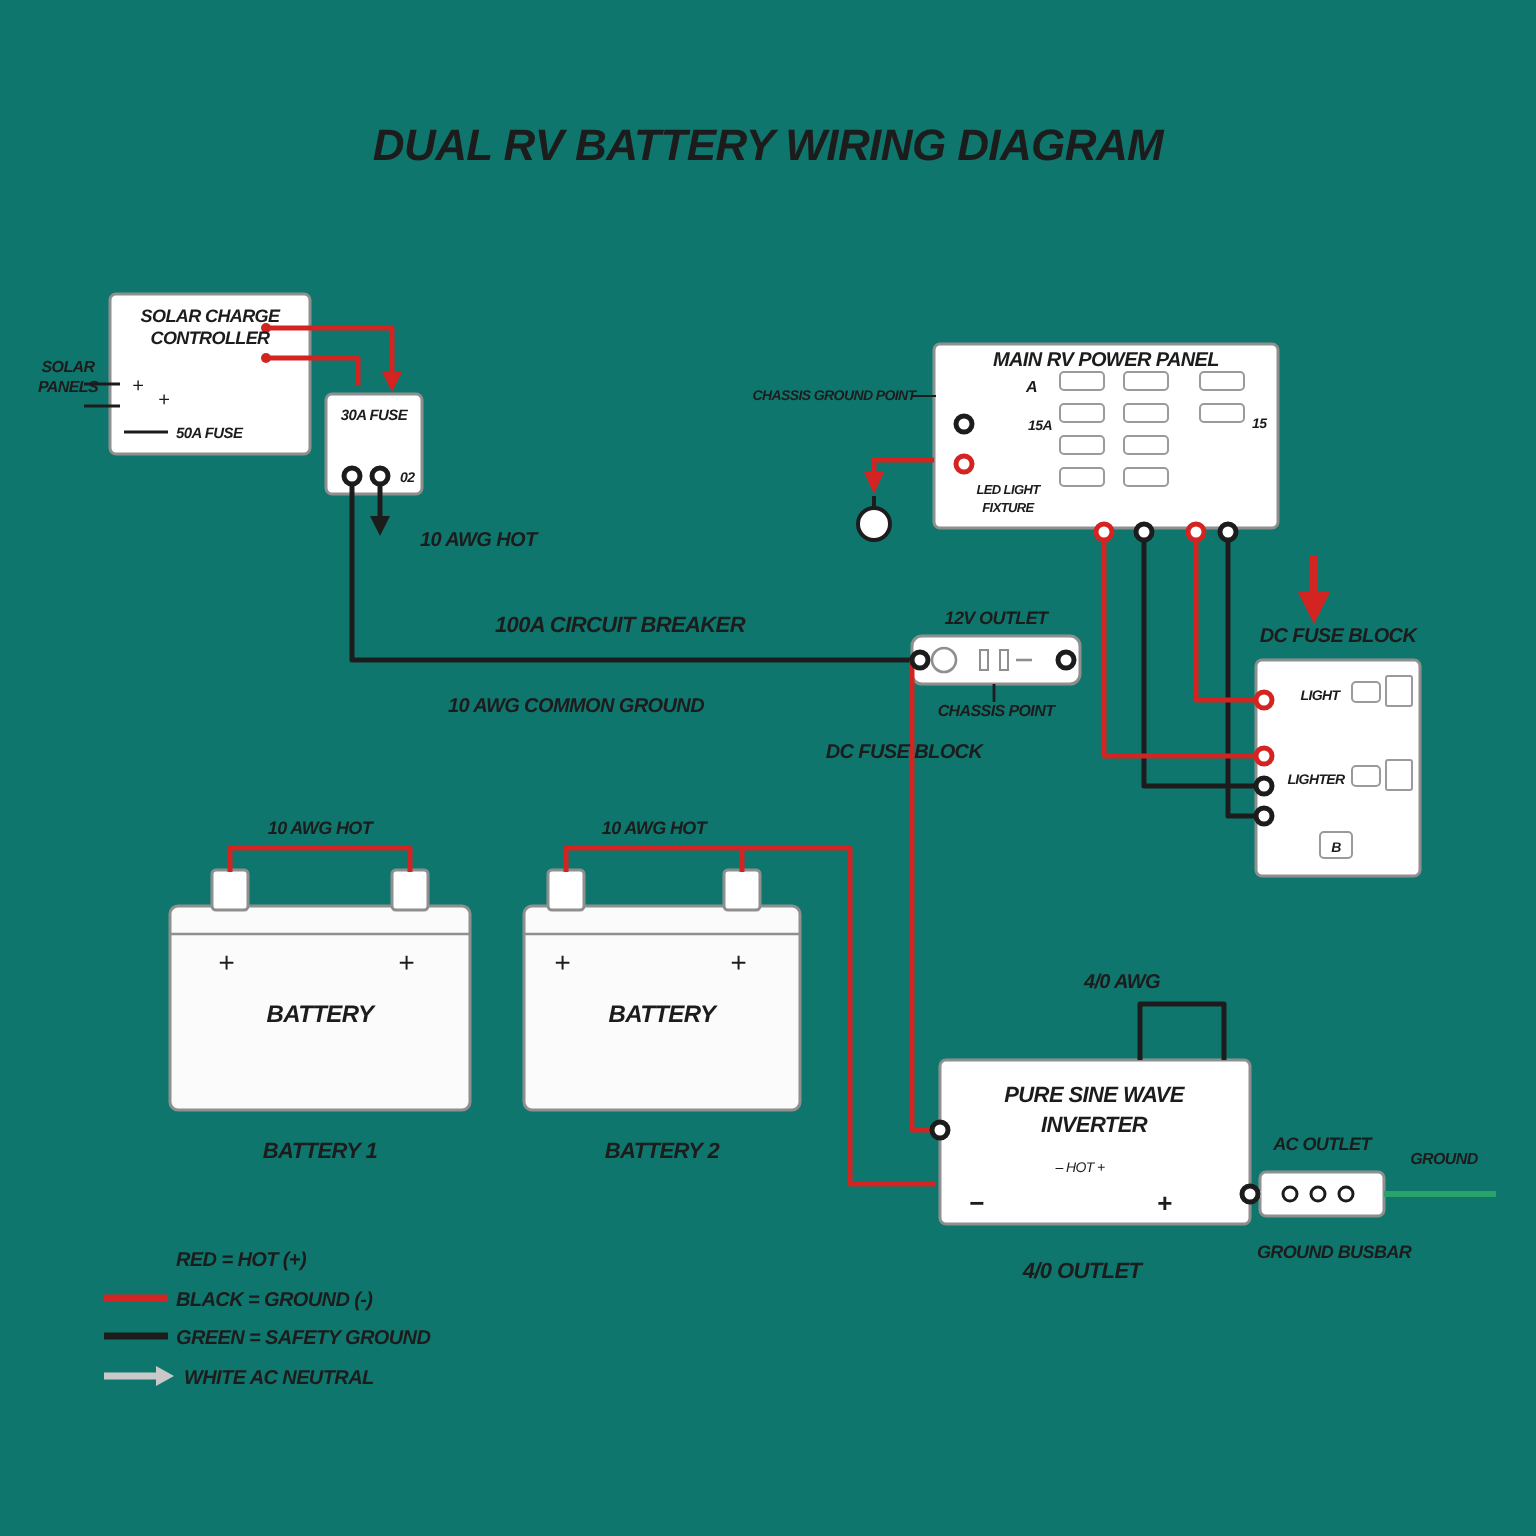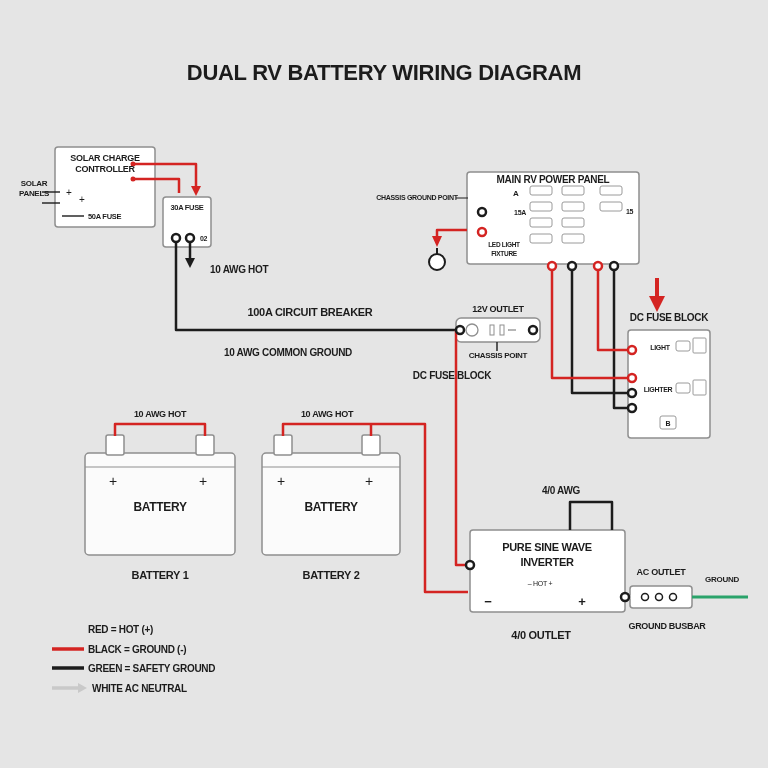--- a/index.html
+++ b/index.html
@@ -1,17 +1,17 @@
 <!DOCTYPE html>
 <html><head>
 <meta charset="utf-8">
 <style>
   html,body{margin:0;padding:0;background:#ffffff;}
-  .stage{position:relative;width:768px;height:768px;background:#e5e5e5;overflow:hidden;
-         font-family:"Liberation Sans",sans-serif;}
+  .stage{position:relative;width:768px;height:768px;background:#0f766e;overflow:hidden;
+         font-family:"Liberation Sans",sans-serif;font-style:italic;}
   svg{position:absolute;left:0;top:0;}
   text{font-family:"Liberation Sans",sans-serif;fill:#1c1c1c;font-weight:bold;letter-spacing:-0.3px;}
   .plain{font-weight:400;}
 </style>
 </head>
 <body>
 
 <div class="stage">
 <svg width="768" height="768" viewBox="0 0 768 768">
 

